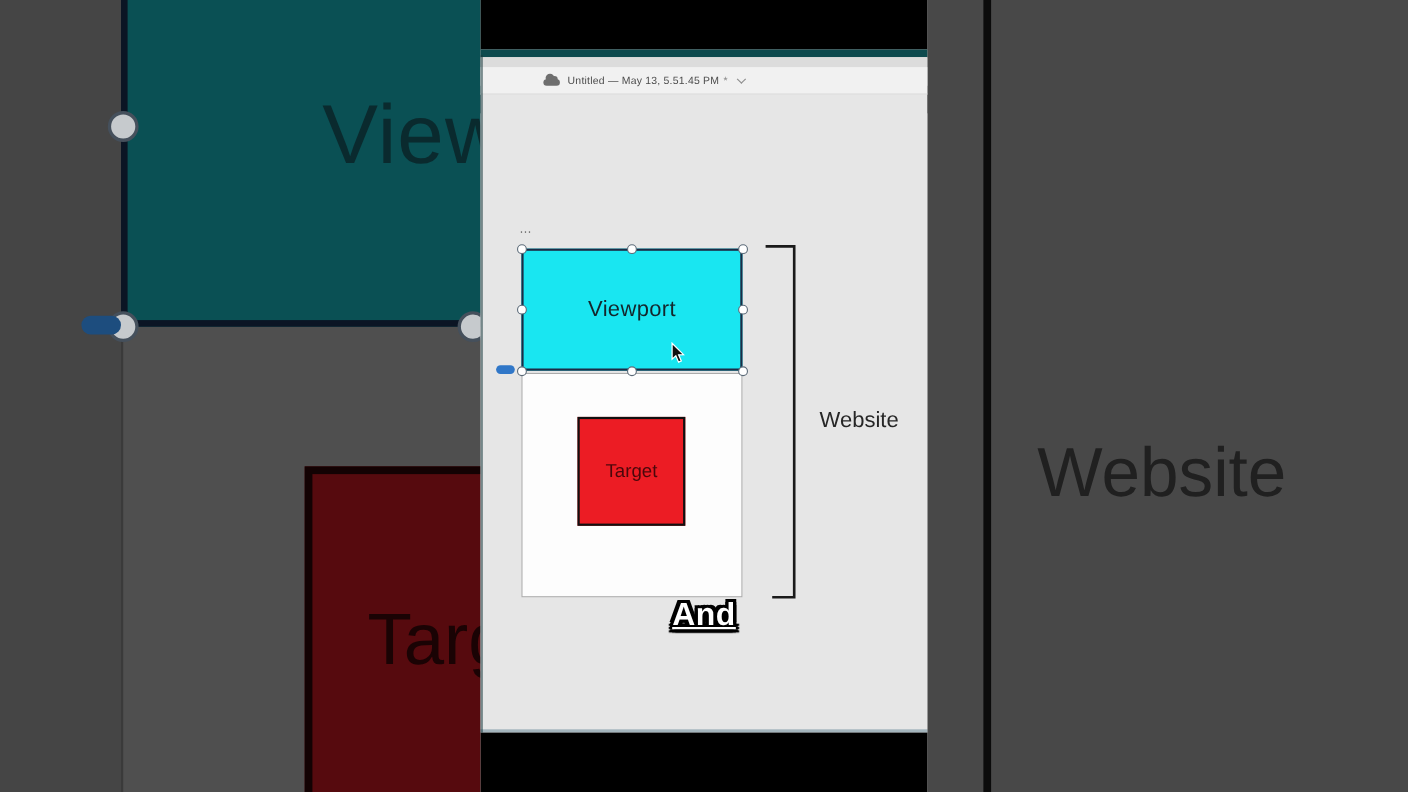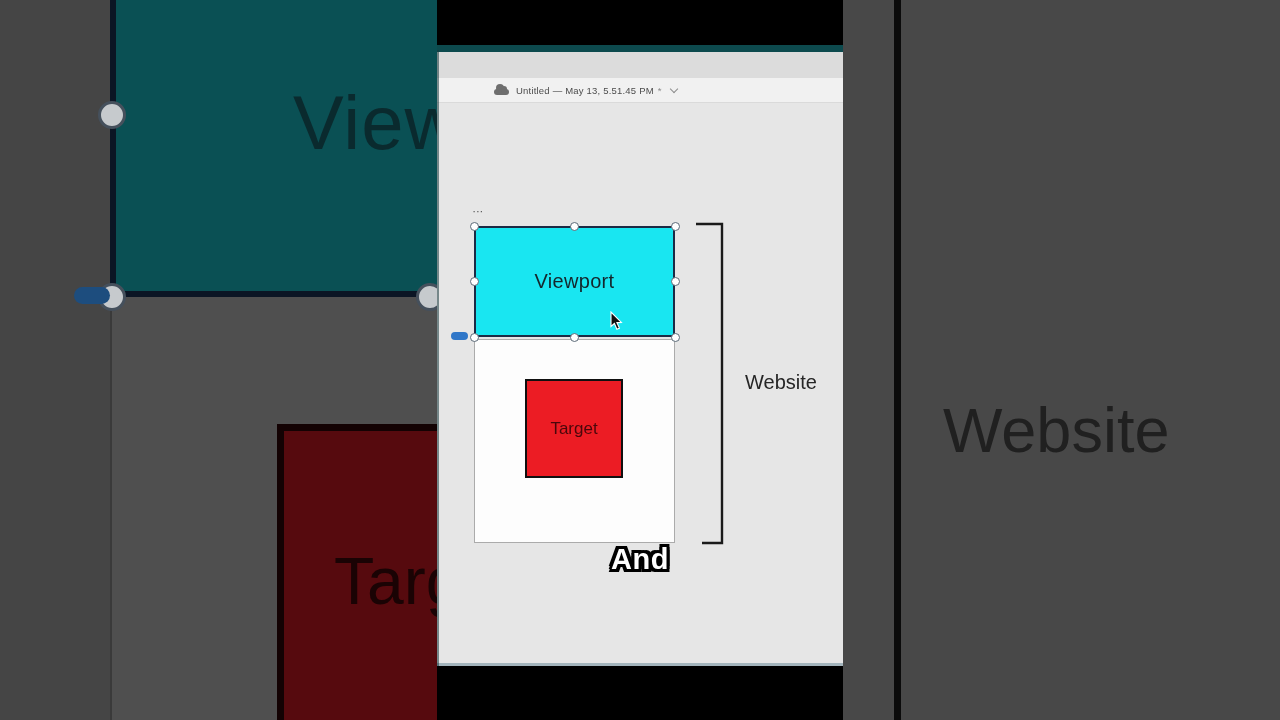--- a/index.html
+++ b/index.html
@@ -30,21 +30,21 @@
   
   .panel { position: absolute; left: 437px; top: 0; width: 406px; height: 720px; background: #e6e6e6; }
   .letterbox-top { position: absolute; left: 0; top: 0; width: 100%; height: 45px; background: #000; }
   .teal-strip { position: absolute; left: 0; top: 45px; width: 100%; height: 7px; background: #0d4a4e; }
   .gray-strip { position: absolute; left: 0; top: 52px; width: 100%; height: 26px; background: #dcdcdc; }
   .panel-left-edge { position: absolute; left: 0; top: 50px; width: 2px; height: 616px; background: rgba(24,57,60,.55); }
   .bottom-line { position: absolute; left: 0; top: 663px; width: 100%; height: 3px; background: #a3b4bc; }
   .letterbox-bottom { position: absolute; left: 0; top: 666px; width: 100%; height: 54px; background: #000; }
 
   
-  .titlebar { position: absolute; left: 0; top: 78px; width: 100%; height: 25px; background: #f1f1f1;
+  .titlebar { position: absolute; left: 0; top: 61px; width: 100%; height: 25px; background: #f1f1f1;
               border-bottom: 1px solid #dadada; display: flex; align-items: center; }
   .doc-menu { display: flex; align-items: center; gap: 7px; margin-left: 57px; cursor: default; }
   .cloud { position: relative; width: 15px; height: 6px; background: #6e6e6e; border-radius: 3px; margin-top: 4px; }
   .cloud::before { content: ""; position: absolute; left: 2px; top: -5px; width: 8px; height: 8px;
                    border-radius: 50%; background: #6e6e6e; }
   .cloud::after { content: ""; position: absolute; left: 7px; top: -3px; width: 6px; height: 6px;
                   border-radius: 50%; background: #6e6e6e; }
   .doc-title { font-size: 9.5px; color: #4c4c4c; letter-spacing: .2px; white-space: nowrap; }
   .doc-star { font-size: 9.5px; color: #8a8a8a; margin-left: -3px; }
   .chev { width: 6px; height: 6px; border-right: 1.4px solid #8d8d8d; border-bottom: 1.4px solid #8d8d8d;
@@ -69,21 +69,21 @@
   .bracket { position: absolute; left: 256px; top: 119px; z-index: 2; }
   .website-label { position: absolute; left: 296px; top: 268px; width: 96px; text-align: center;
                    font-size: 20px; color: #262626; }
   .cursor { position: absolute; left: 172px; top: 208px; z-index: 9; }
 
   
   .caption { position: absolute; left: 0; top: 543px; width: 100%; text-align: center; z-index: 10;
              font-size: 29px; font-weight: bold; color: #ffffff; letter-spacing: .5px;
              text-shadow: -3px -3px 0 #000, 3px -3px 0 #000, -3px 3px 0 #000, 3px 3px 0 #000,
                           0 -3px 0 #000, 0 3px 0 #000, -3px 0 0 #000, 3px 0 0 #000,
-                          -2px -2px 0 #000, 2px 2px 0 #000, 2px -2px 0 #000, -2px 2px 0 #000; }
+                          -2px -2px 0 #000, 2px 2px 0 #000, 2px -2px 0 #000, -2px 2px 0 #000; text-decoration: underline; }
 </style>
 </head>
 <body>
 
 <div class="stage">
 
   <div class="bg-col bg-left">
     <div class="bg-lighter"></div>
     <div class="bg-vline"></div>
     <div class="bg-teal-rect">

